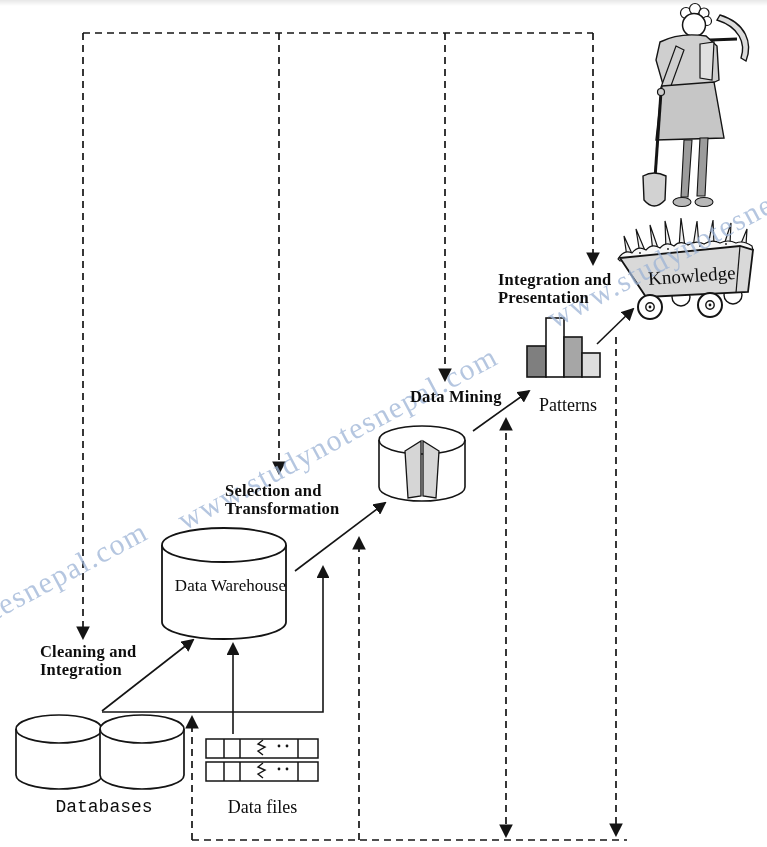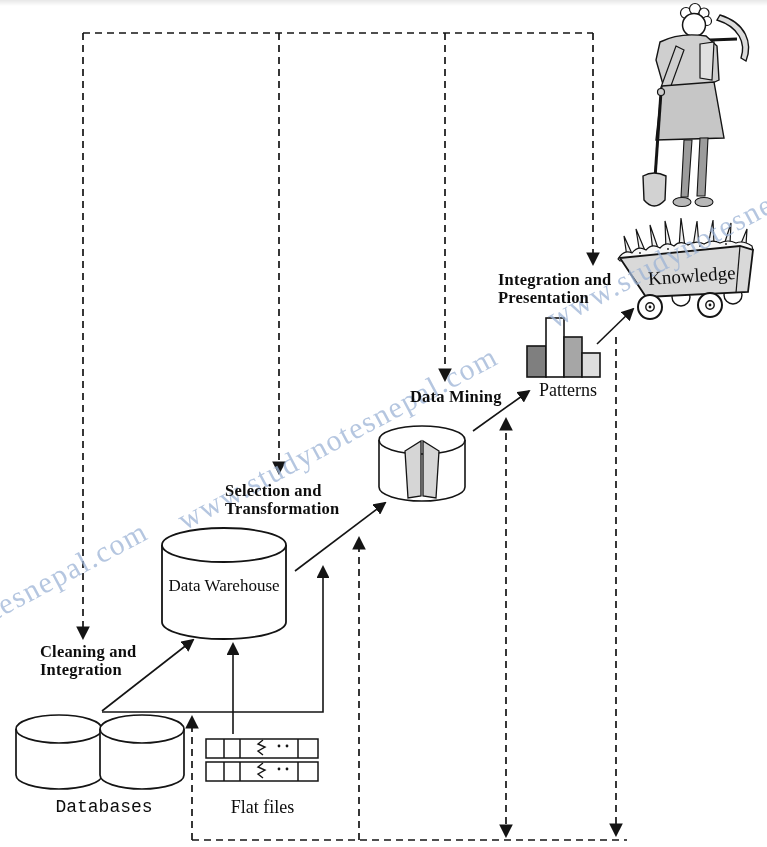--- a/index.html
+++ b/index.html
@@ -172,22 +172,22 @@
   <div class="wm" style="left:530px;top:223px;width:340px;text-align:center;">www.studynotesnepal.com</div>
 
   <div class="lbl step" style="left:225px;top:482px;width:145px;">Selection and Transformation</div>
 
   <div class="lbl step" style="left:40px;top:643px;width:120px;">Cleaning and Integration</div>
 
   <div class="lbl step" style="left:410px;top:388px;width:140px;font-family:Liberation Serif, serif;">Data Mining</div>
 
   <div class="lbl step" style="left:498px;top:271px;width:145px;">Integration and Presentation</div>
 
-  <div class="lbl node center" style="left:162px;top:577px;width:124px;font-size:17px;">Data Warehouse</div>
+  <div class="lbl node center" style="left:162px;top:577px;width:124px;font-size:17px;text-align:right;">Data Warehouse</div>
 
   <div class="lbl node center" style="left:54px;top:798px;width:100px;font-family:Liberation Mono, monospace;">Databases</div>
 
-  <div class="lbl node center" style="left:215px;top:798px;width:95px;">Flat files</div>
+  <div class="lbl node center" style="left:215px;top:798px;width:95px;">Data files</div>
 
-  <div class="lbl node" style="left:539px;top:381px;">Patterns</div>
+  <div class="lbl node" style="left:539px;top:396px;">Patterns</div>
 
   <div class="lbl node" style="left:648px;top:266px;font-size:19px;transform:rotate(-4deg);">Knowledge</div>
 </div>
 
 </body></html>

